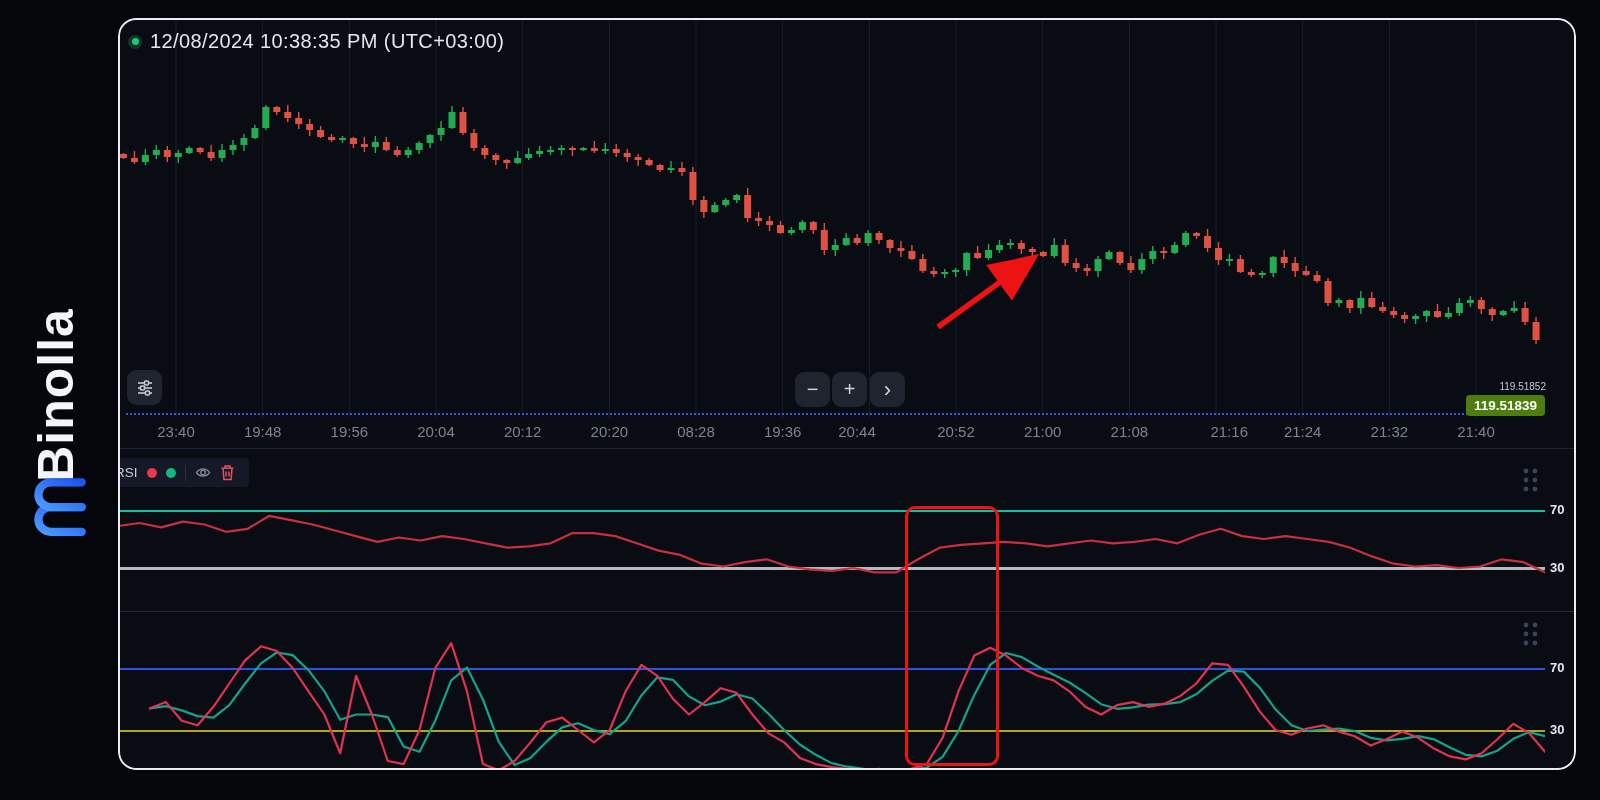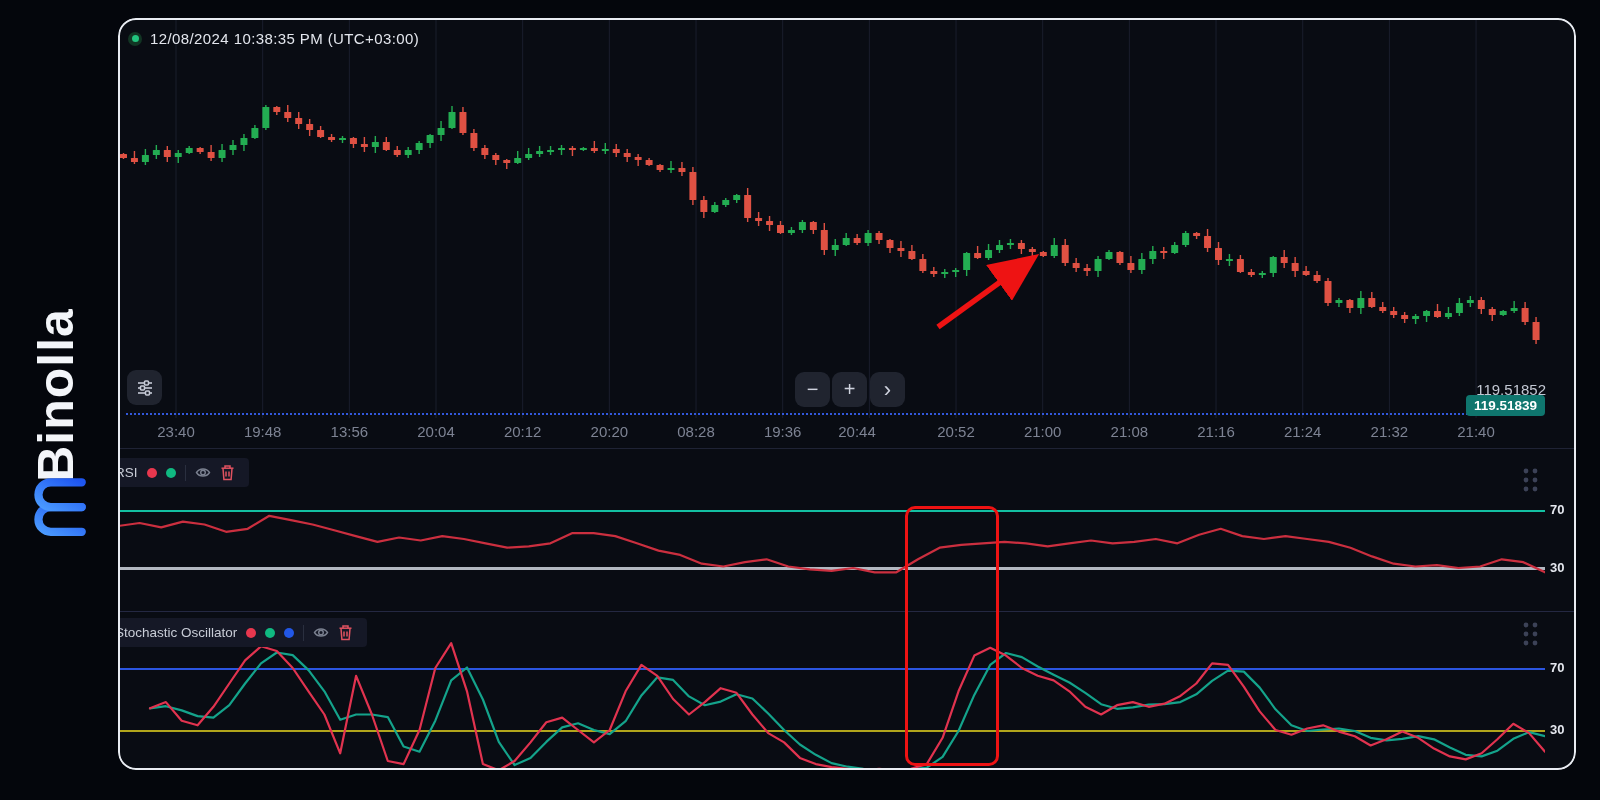--- a/index.html
+++ b/index.html
@@ -14,28 +14,28 @@
   
   .chart-container{position:absolute;left:118px;top:18px;width:1458px;height:752px;
                    background:#090c13;border-radius:18px;overflow:hidden;}
   .frame{position:absolute;inset:0;border:2px solid #e9ecf2;border-radius:18px;
          pointer-events:none;z-index:50;}
   
   .ohlc-info{position:absolute;left:10px;top:12px;display:flex;align-items:center;gap:8px;z-index:6;}
   .live-dot{width:14px;height:14px;border-radius:50%;background:#123524;display:flex;
             align-items:center;justify-content:center;}
   .live-dot i{width:7px;height:7px;border-radius:50%;background:#22c37e;display:block;}
-  .ts{color:#e3e6ed;font-size:15px;letter-spacing:.4px;}
+  .ts{color:#e3e6ed;font-size:20px;letter-spacing:.4px;}
   
   .main-svg{position:absolute;left:0;top:0;z-index:1;}
   .dotted-price-line{position:absolute;left:8px;top:395px;width:1370px;height:0;
                      border-top:2px dotted #3a66ff;opacity:.85;z-index:2;}
-  .price-plain{position:absolute;right:30px;top:363px;color:#c3c8d3;font-size:15px;z-index:6;}
+  .price-plain{position:absolute;right:30px;top:363px;color:#c3c8d3;font-size:10px;z-index:6;}
   .price-badge{position:absolute;right:31px;top:377px;height:21px;line-height:21px;
-               padding:0 8px;background:#0f766e;color:#fff;font-size:13.5px;font-weight:bold;
+               padding:0 8px;background:#4d7c0f;color:#fff;font-size:13.5px;font-weight:bold;
                border-radius:4px;z-index:6;}
   .time-axis{position:absolute;left:0;top:400px;width:1427px;height:30px;z-index:3;}
   .time-axis span{position:absolute;top:5px;width:64px;margin-left:-32px;text-align:center;
                   color:#7d8393;font-size:15px;}
   
   .icon-btn{position:absolute;width:35px;height:35px;background:#20242f;border:none;
             border-radius:9px;color:#cfd3de;display:flex;align-items:center;justify-content:center;
             font-size:20px;cursor:pointer;z-index:7;padding:0;}
   .btn-settings{left:9px;top:352px;}
   .btn-zoom-out{left:677px;top:354px;}
@@ -366,31 +366,31 @@
         <rect x="1414.55" y="304.0000000000391" width="7" height="18.000000000029104" fill="#df5143" rx="0.5"></rect>
       </svg>
 
     <div class="dotted-price-line"></div>
     <div class="price-plain">119.51852</div>
     <div class="price-badge">119.51839</div>
 
     <div class="time-axis" id="time-axis">
         <span style="left: 58px;">23:40</span>
         <span style="left: 144.67px;">19:48</span>
-        <span style="left: 231.34px;">13:56</span>
+        <span style="left: 231.34px;">19:56</span>
         <span style="left: 318.01px;">20:04</span>
         <span style="left: 404.68px;">20:12</span>
         <span style="left: 491.35px;">20:20</span>
         <span style="left: 578.02px;">08:28</span>
         <span style="left: 664.69px;">19:36</span>
         <span style="left: 739px;">20:44</span>
         <span style="left: 838.03px;">20:52</span>
         <span style="left: 924.7px;">21:00</span>
         <span style="left: 1011.37px;">21:08</span>
-        <span style="left: 1098.04px;">21:16</span>
+        <span style="left: 1098.04px; text-align: right;">21:16</span>
         <span style="left: 1184.71px;">21:24</span>
         <span style="left: 1271.38px;">21:32</span>
         <span style="left: 1358.05px;">21:40</span>
       </div>
 
     <button class="icon-btn btn-settings">
       <svg width="20" height="20" viewBox="0 0 20 20">
         <g stroke="#c6cad6" stroke-width="1.6" fill="#20242f">
           <line x1="3" y1="5" x2="17" y2="5"></line>
             <rect x="9.5" y="3" width="4" height="4" rx="1"></rect>
@@ -445,40 +445,20 @@
           <circle cx="15" cy="5" r="2.4"></circle>
           <circle cx="6" cy="14" r="2.4"></circle>
           <circle cx="15" cy="14" r="2.4"></circle>
           <circle cx="6" cy="23" r="2.4"></circle>
           <circle cx="15" cy="23" r="2.4"></circle>
         </g>
     </svg>
 
     <div class="divider" style="top:593px;background:#242842"></div>
 
-    <div class="pill" style="top:600px">
-      <span class="title">Stochastic Oscillator</span>
-      <span class="dot" style="background:#e8374e"></span>
-      <span class="dot" style="background:#10b981"></span>
-      <span class="dot" style="background:#2257e6"></span>
-      <span class="sep"></span>
-      <svg width="16" height="13" viewBox="0 0 16 13">
-        <path d="M1.5 6.5 C4.5 1.8 11.5 1.8 14.5 6.5 C11.5 11.2 4.5 11.2 1.5 6.5 Z" fill="none" stroke="#7b8190" stroke-width="1.4"></path>
-        <circle cx="8" cy="6.5" r="2.3" fill="none" stroke="#7b8190" stroke-width="1.4"></circle>
-      </svg>
-      <svg width="15" height="17" viewBox="0 0 15 17">
-        <g stroke="#e05260" stroke-width="1.5" fill="none">
-          <path d="M1.5 4.2 h12"></path>
-            <path d="M5 4 V2 h5 v2"></path>
-          <path d="M3 4.5 l0.9 11 h7.2 l0.9 -11"></path>
-          <line x1="6" y1="7.5" x2="6" y2="12.5"></line>
-            <line x1="9" y1="7.5" x2="9" y2="12.5"></line>
-        </g>
-      </svg>
-    </div>
     <div class="level-line" style="top:650px;height:2px;background:#2b55e0"></div>
     <div class="level-line" style="top:712px;height:2px;background:#b1a51b"></div>
     <svg id="stoch-svg" class="ind-svg" style="top:594px" width="1427" height="158" viewBox="0 0 1427 158">
         <polyline points="32.0,96.3 47.9,94.2 63.7,98.4 79.6,104.1 95.4,105.6 111.3,93.2 127.1,71.5 143.0,51.4 158.8,40.5 174.7,43.1 190.5,58.1 206.4,79.3 222.2,107.7 238.1,102.5 253.9,102.5 269.8,105.1 285.6,134.5 301.5,139.7 317.3,108.7 333.2,68.4 349.0,55.5 364.9,87.5 380.8,129.9 396.6,153.1 412.5,145.9 428.3,129.9 444.2,115.4 460.0,111.3 475.9,118.0 491.7,122.1 507.6,109.2 523.4,83.4 539.3,65.3 555.1,67.9 571.0,84.4 586.8,93.2 602.7,89.6 618.5,82.3 634.4,86.5 650.2,101.5 666.1,118.0 681.9,132.5 697.8,142.8 713.6,151.1 729.5,154.7 745.4,156.8 761.2,157.3 777.1,157.8 792.9,157.3 808.8,155.7 824.6,144.9 840.5,119.0 856.3,82.9 872.2,52.9 888.0,41.0 903.9,45.1 919.7,54.5 935.6,62.7 951.4,70.5 967.3,80.8 983.1,92.2 999.0,96.8 1014.8,95.3 1030.7,92.7 1046.5,92.2 1062.4,90.1 1078.3,82.3 1094.1,68.9 1110.0,58.6 1125.8,59.6 1141.7,75.6 1157.5,97.3 1173.4,113.3 1189.2,119.0 1205.1,117.5 1220.9,116.5 1236.8,119.0 1252.6,125.8 1268.5,128.3 1284.3,126.8 1300.2,124.2 1316.0,127.3 1331.9,135.6 1347.7,142.8 1363.6,144.4 1379.4,138.7 1395.3,126.8 1411.1,120.1 1427.0,124.2" fill="none" stroke="#14a38b" stroke-width="2.2" stroke-linejoin="round" stroke-linecap="round"></polyline>
         <polyline points="32.0,96.3 47.9,90.1 63.7,108.7 79.6,113.3 95.4,94.8 111.3,71.5 127.1,48.3 143.0,34.3 158.8,39.0 174.7,56.0 190.5,79.3 206.4,102.5 222.2,141.3 238.1,63.8 253.9,102.5 269.8,149.0 285.6,152.1 301.5,118.0 317.3,56.0 333.2,31.2 349.0,79.3 364.9,152.1 380.8,158.3 396.6,149.0 412.5,130.4 428.3,110.3 444.2,105.6 460.0,118.0 475.9,130.4 491.7,118.0 507.6,79.3 523.4,52.9 539.3,63.8 555.1,87.0 571.0,102.5 586.8,90.1 602.7,76.2 618.5,80.8 634.4,102.5 650.2,121.1 666.1,130.4 681.9,145.9 697.8,152.1 713.6,155.2 729.5,156.8 745.4,158.3 761.2,156.8 777.1,158.3 792.9,156.8 808.8,152.1 824.6,125.8 840.5,79.3 856.3,43.6 872.2,35.8 888.0,43.6 903.9,56.0 919.7,63.8 935.6,68.4 951.4,79.3 967.3,94.8 983.1,102.5 999.0,93.2 1014.8,90.1 1030.7,94.8 1046.5,91.7 1062.4,83.9 1078.3,71.5 1094.1,51.4 1110.0,52.9 1125.8,74.6 1141.7,99.4 1157.5,118.0 1173.4,122.7 1189.2,116.5 1205.1,113.3 1220.9,119.6 1236.8,124.2 1252.6,133.5 1268.5,127.3 1284.3,119.6 1300.2,125.8 1316.0,136.6 1331.9,144.4 1347.7,147.4 1363.6,141.3 1379.4,127.3 1395.3,111.8 1411.1,121.1 1427.0,139.7" fill="none" stroke="#e1334f" stroke-width="2.2" stroke-linejoin="round" stroke-linecap="round"></polyline>
       </svg>
     <div class="level-label" style="top:642px">70</div>
     <div class="level-label" style="top:704px">30</div>
     <svg class="drag-dots" style="top:602px" width="22" height="30" viewBox="0 0 22 30">
       <g fill="#3c4257">

